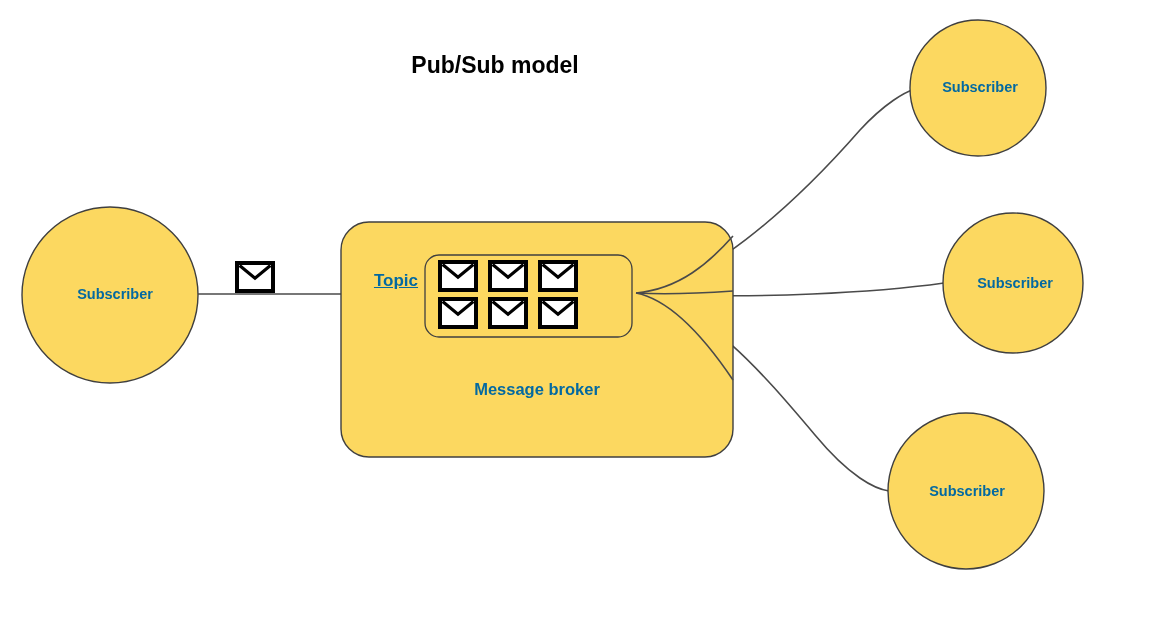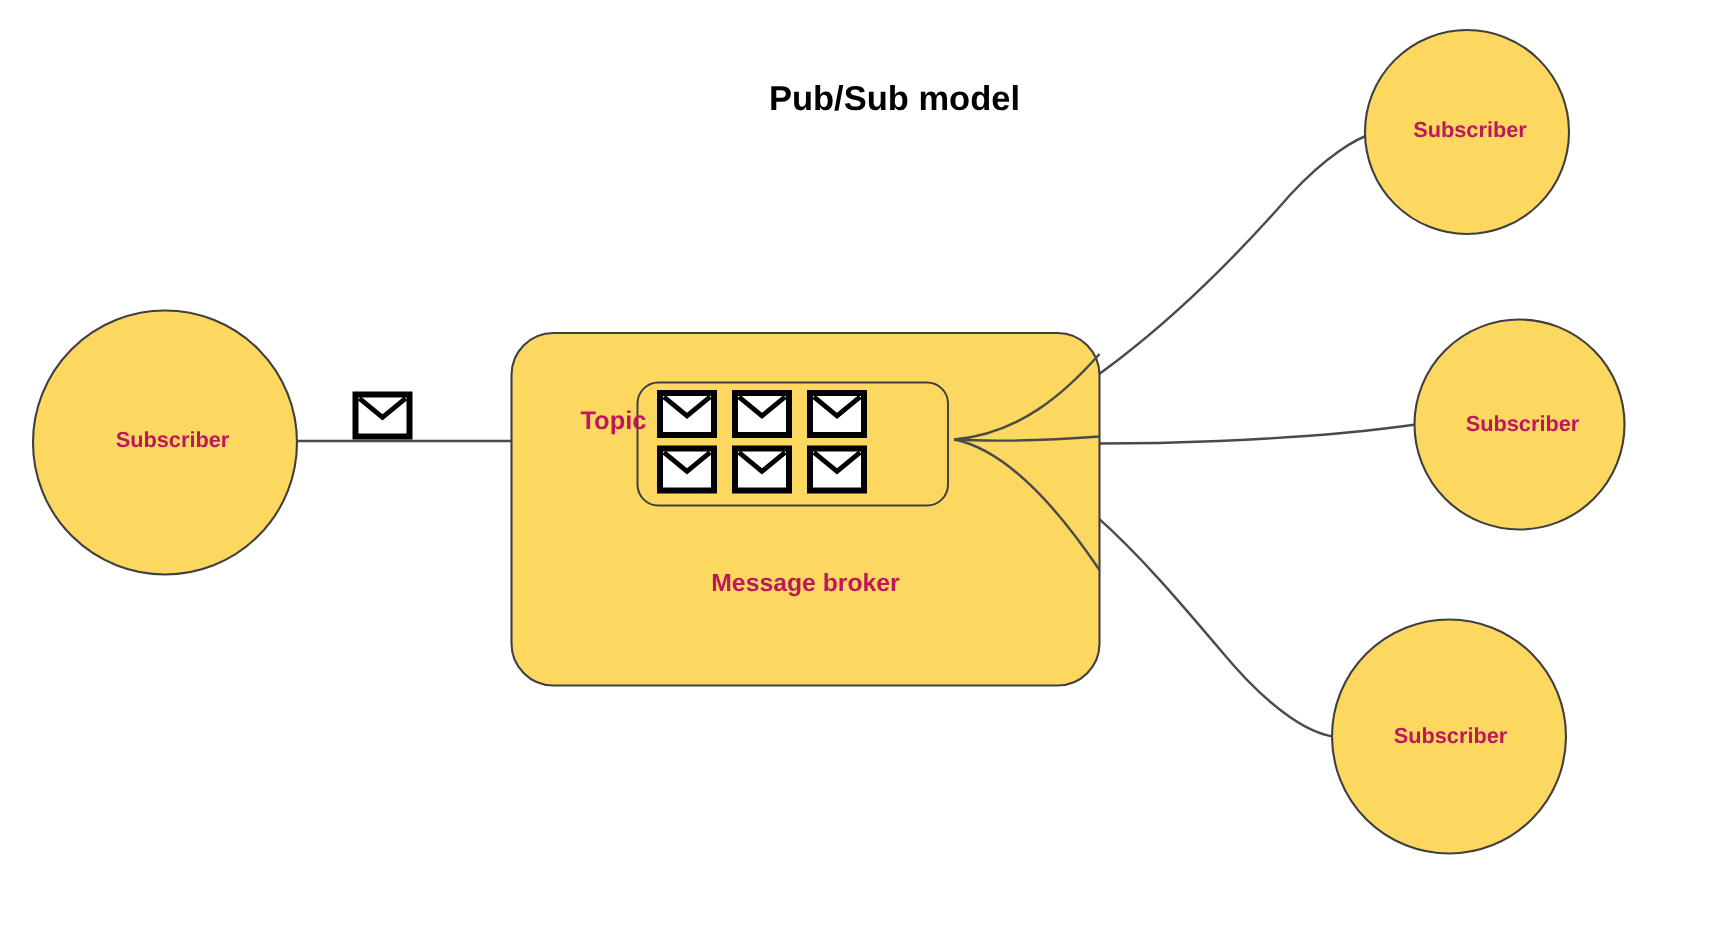--- a/index.html
+++ b/index.html
@@ -23,40 +23,40 @@
     position: absolute;
     left: 0;
     top: 0;
     width: 1152px;
     height: 628px;
   }
   .node-label {
     position: absolute;
     font-family: "Liberation Sans", sans-serif;
     font-weight: bold;
-    color: #be185d;
+    color: #0369a1;
     white-space: nowrap;
     text-align: center;
     pointer-events: none;
   }
   #title-wrap {
     position: absolute;
     left: 310px;
     top: 52px;
     width: 370px;
-    text-align: right;
+    text-align: center;
   }
   .circle-label { font-size: 14.5px; }
   #publisher-label   { left: 20px;  top: 286px; width: 190px; }
   #subscriber1-label { left: 885px; top: 79px;  width: 190px; }
   #subscriber2-label { left: 920px; top: 275px; width: 190px; }
   #subscriber3-label { left: 872px; top: 483px; width: 190px; }
   #topic-label {
     left: 361px; top: 271px; width: 70px;
-    font-size: 17px; text-align: right;
+    font-size: 17px; text-align: center; text-decoration: underline;
   }
   #broker-label {
     left: 341px; top: 380px; width: 392px;
     font-size: 16.5px;
   }
 </style>
 </head>
 <body>
 
 <div id="canvas">

